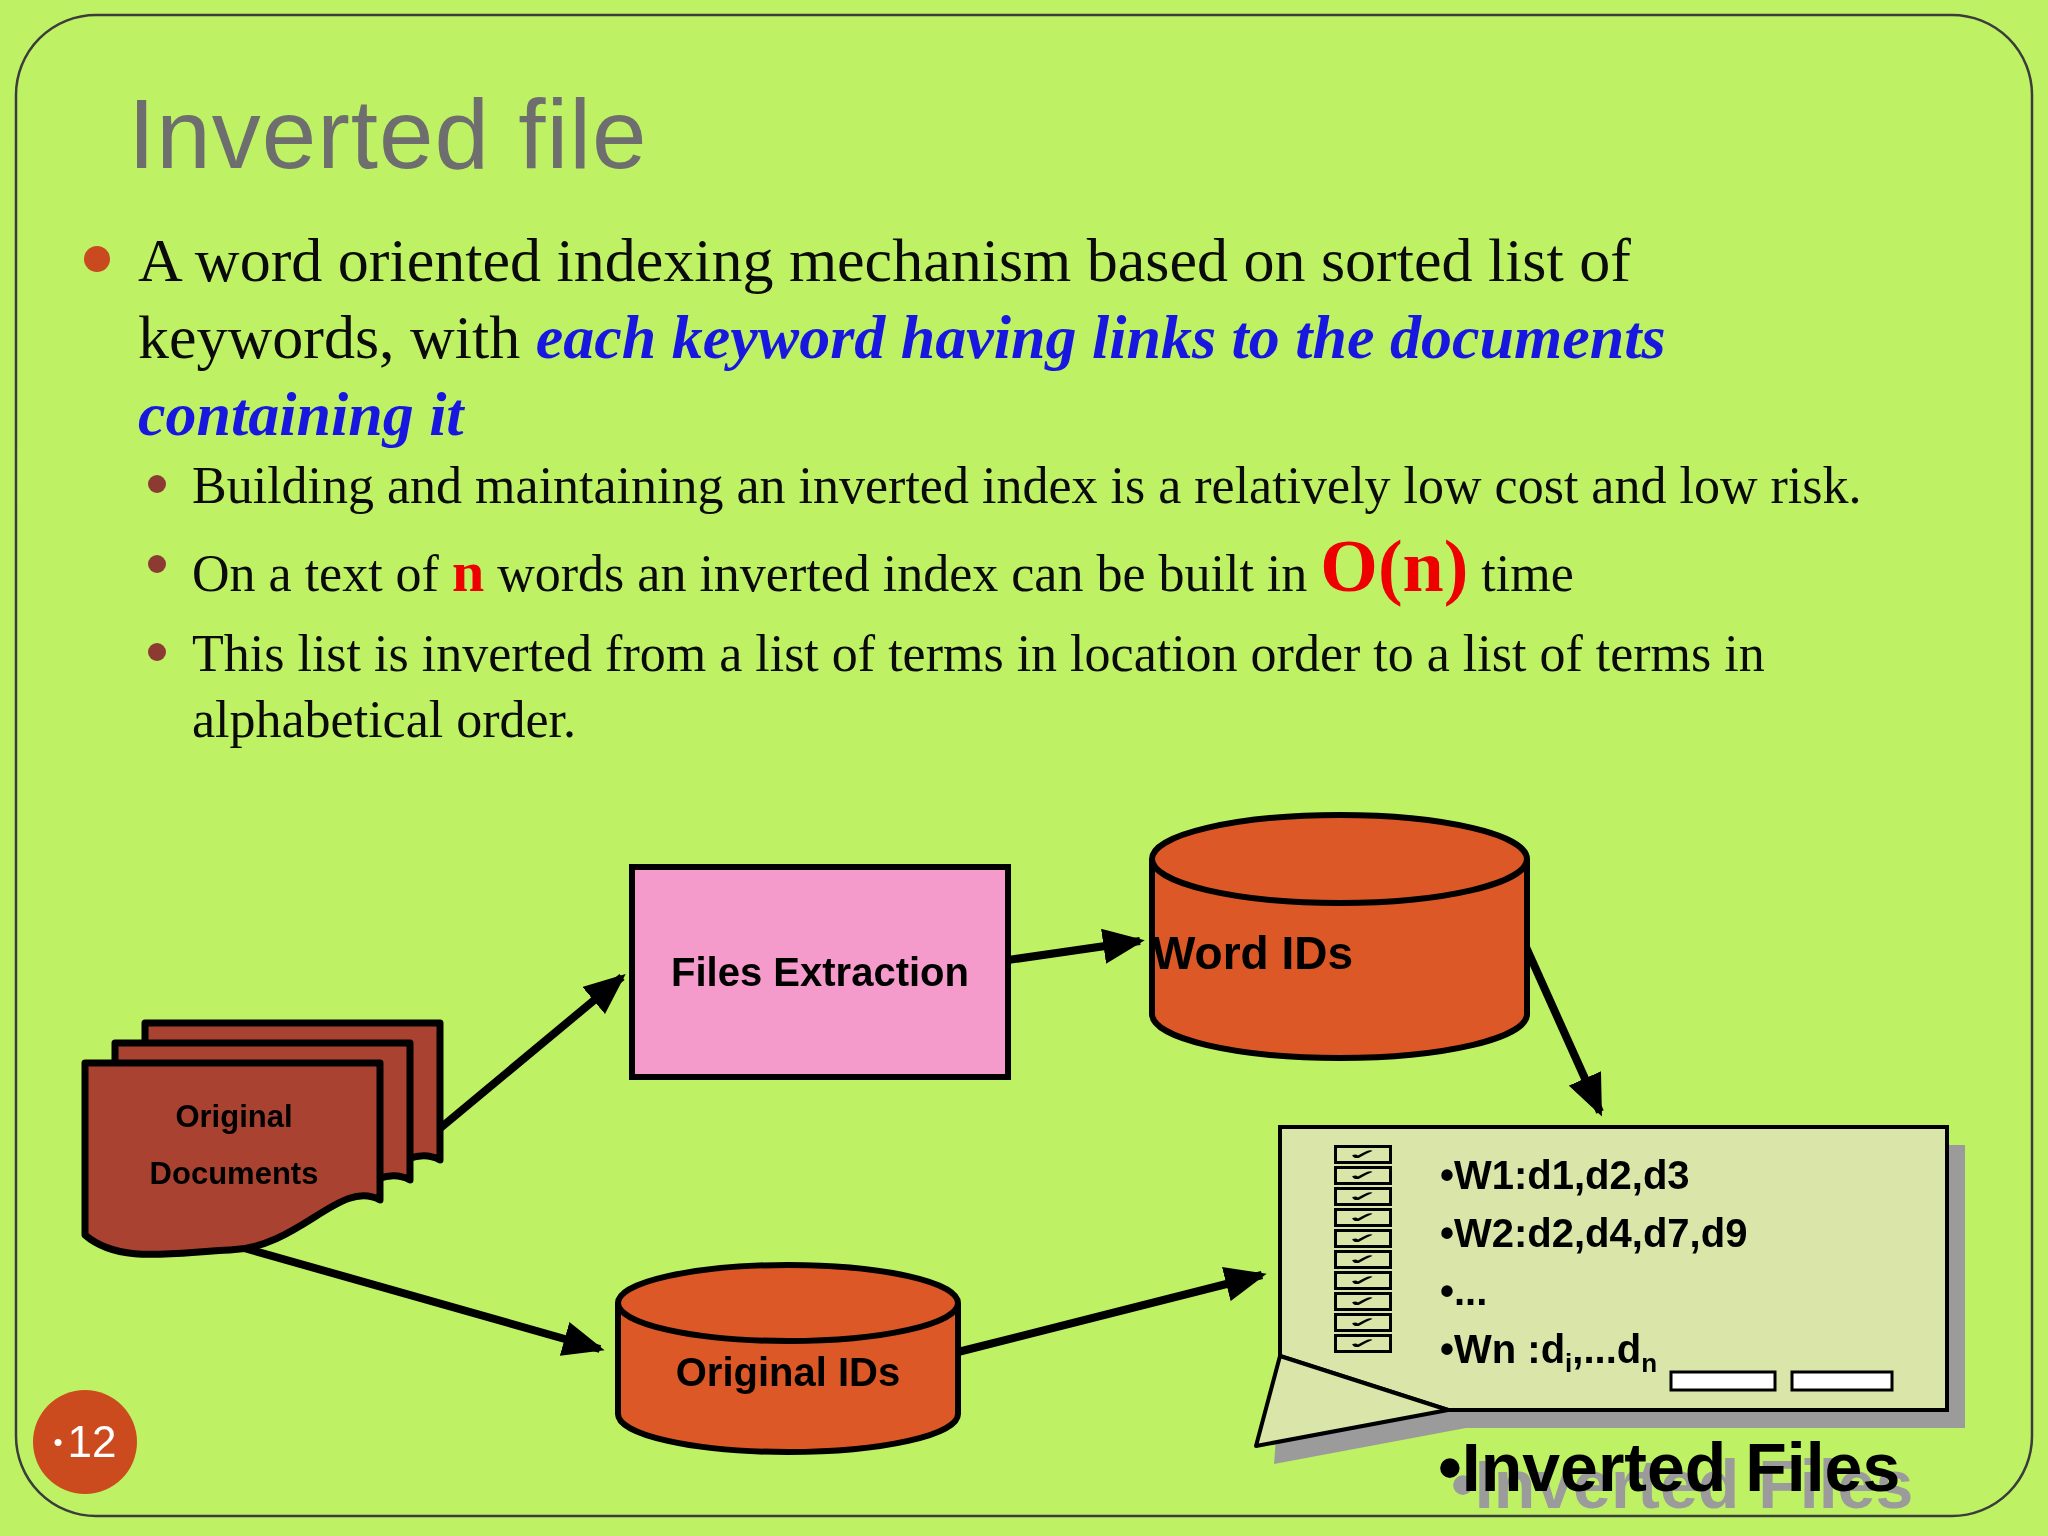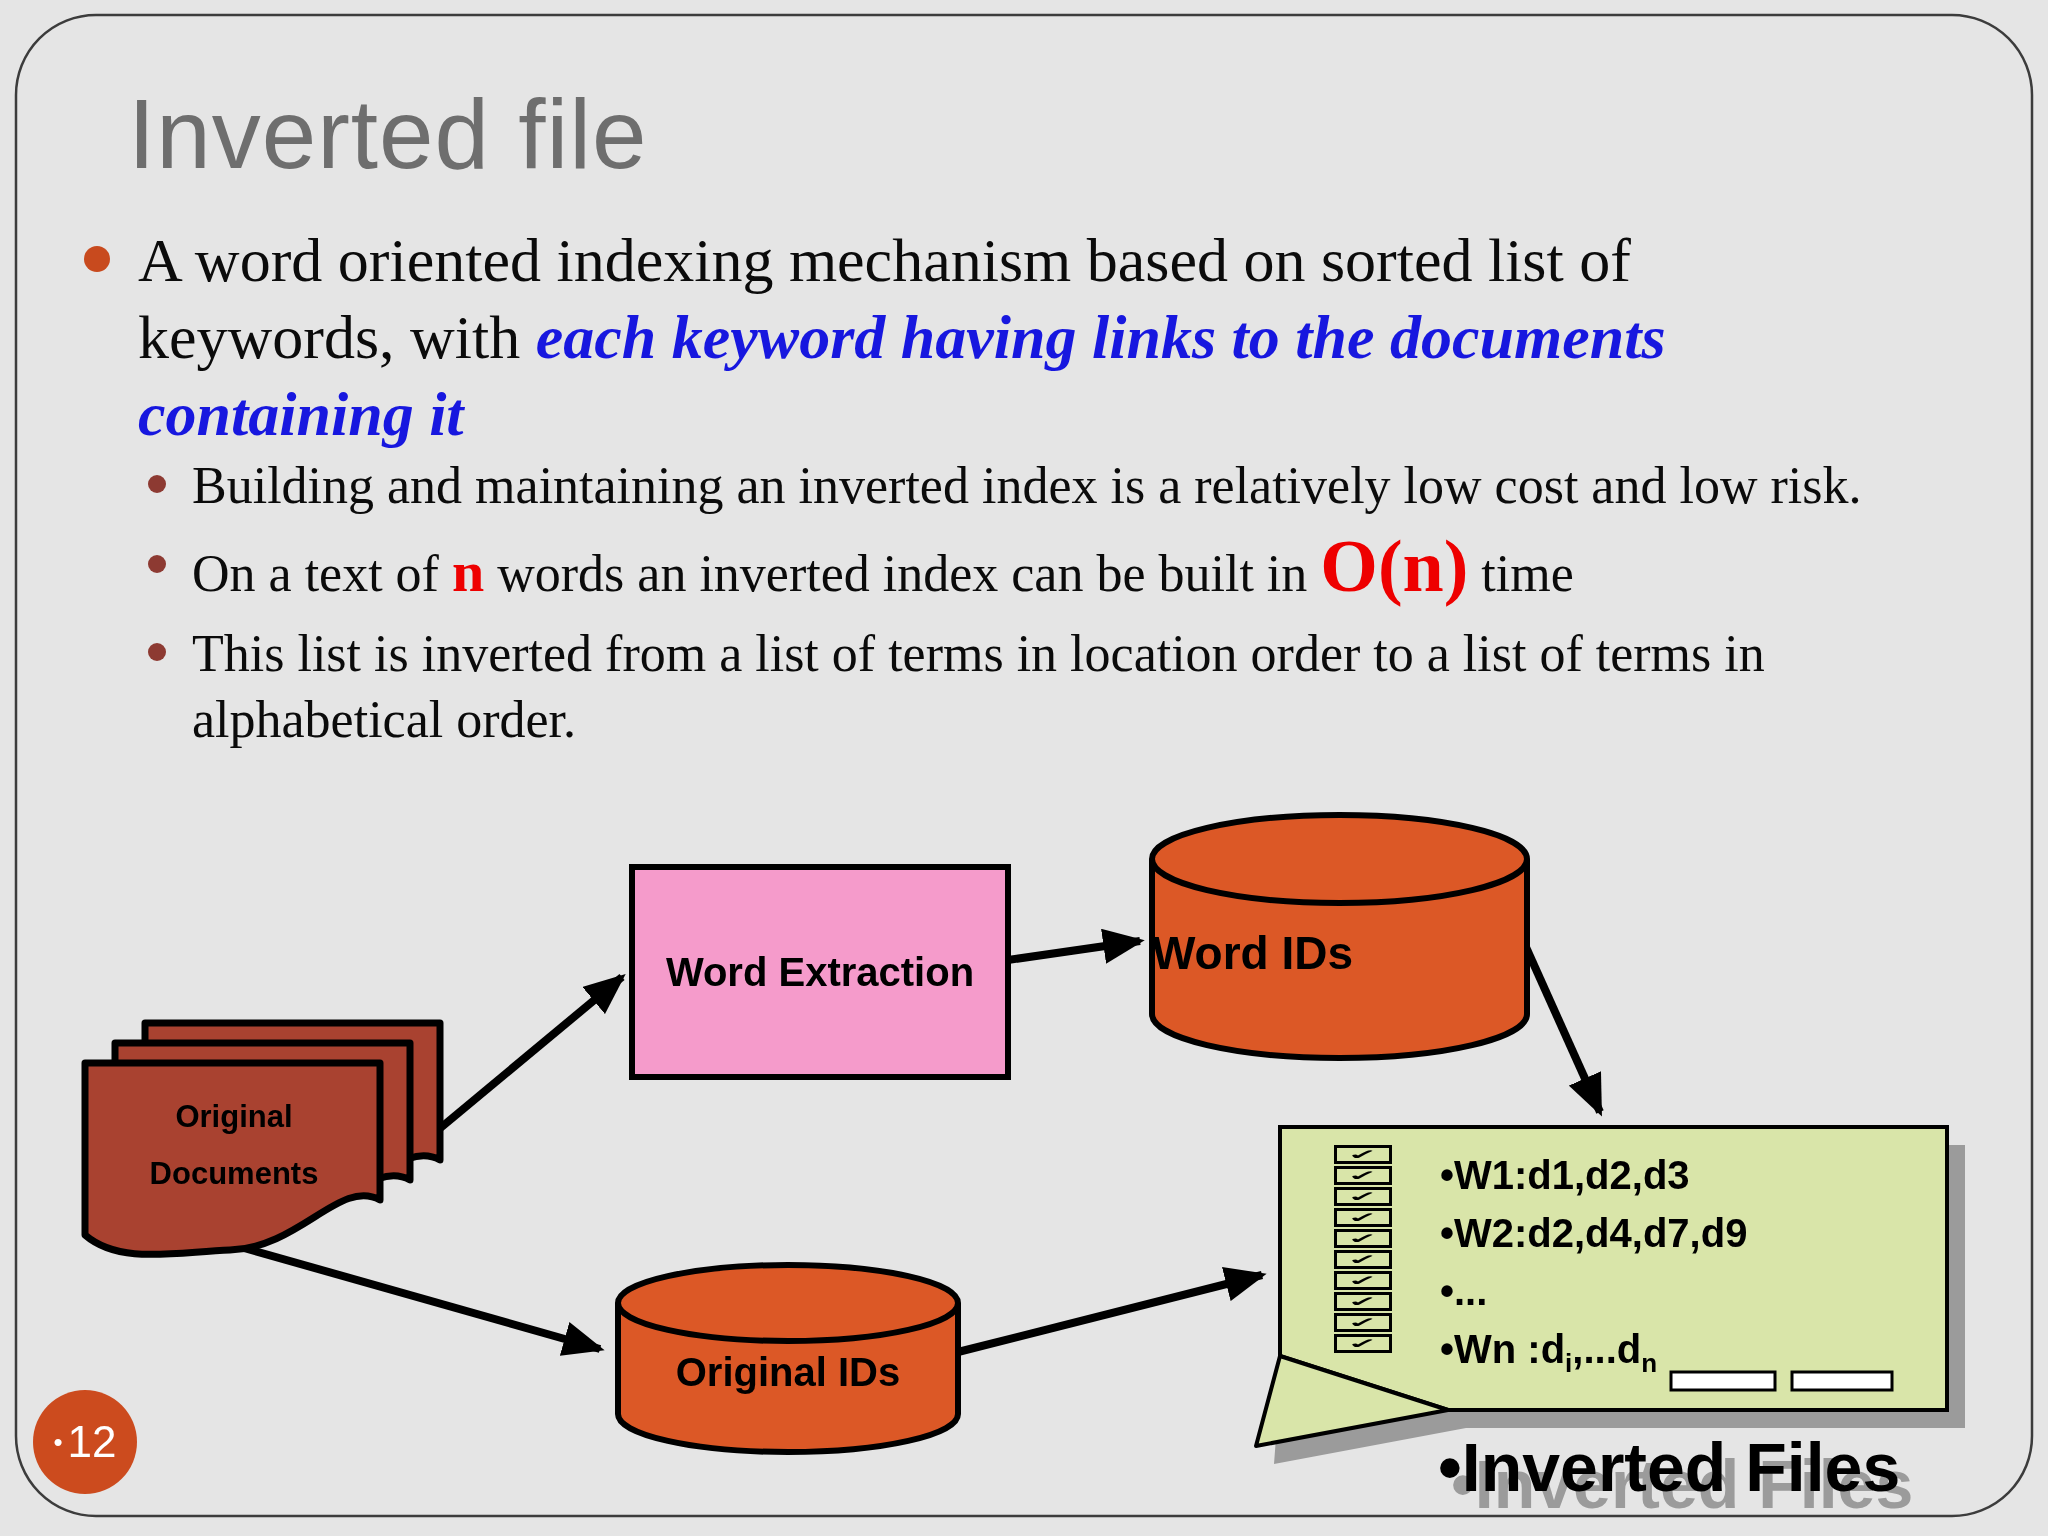--- a/index.html
+++ b/index.html
@@ -1,18 +1,18 @@
 <!DOCTYPE html>
 <html><head>
 <meta charset="utf-8">
 <style>
   html,body{margin:0;padding:0;background:#ffffff;}
   body{width:2048px;height:1536px;overflow:hidden;
        font-family:"Liberation Serif",serif;}
-  .slide{position:relative;width:2048px;height:1536px;background:#e5e5e5;}
+  .slide{position:relative;width:2048px;height:1536px;background:#bef264;}
   .layer{position:absolute;left:0;top:0;width:2048px;height:1536px;}
   svg{display:block;}
 
   
   .title{position:absolute;left:128px;top:78px;
          font-family:"Liberation Sans",sans-serif;
          font-size:98px;font-weight:400;color:#6e6e6e;letter-spacing:1px;}
 
   .content{position:absolute;left:84px;top:222px;width:1810px;}
   .b-row{display:flex;align-items:flex-start;}
@@ -137,21 +137,21 @@
         <div class="b-sub">This list is inverted from a list of terms in location order to a list of terms in alphabetical order.</div>
       </div>
     </div>
   </div>
 
   <div class="dlabel od-label">
     <div>Original</div>
     <div>Documents</div>
   </div>
 
-  <div class="dlabel we-label">Word Extraction</div>
+  <div class="dlabel we-label">Files Extraction</div>
 
   <div class="dlabel wi-label">Word IDs</div>
 
   <div class="dlabel di-label">Original IDs</div>
 
   <div class="chk-col">
       <div class="chk">
         <span>✓</span>
       </div>
       <div class="chk">

